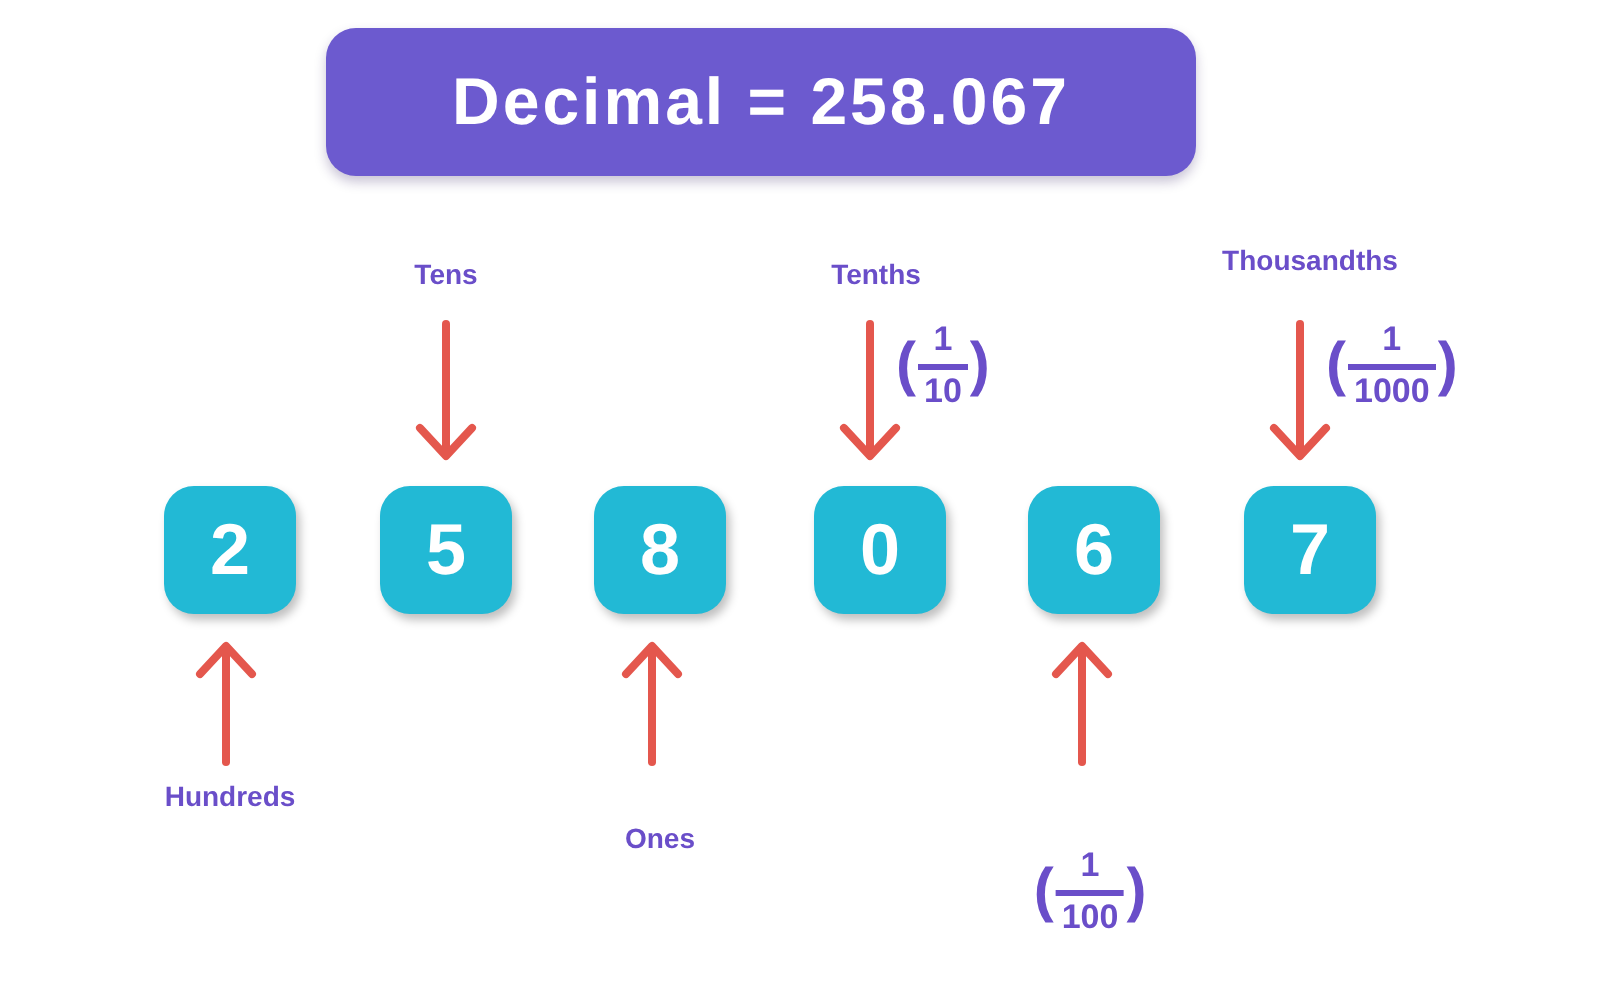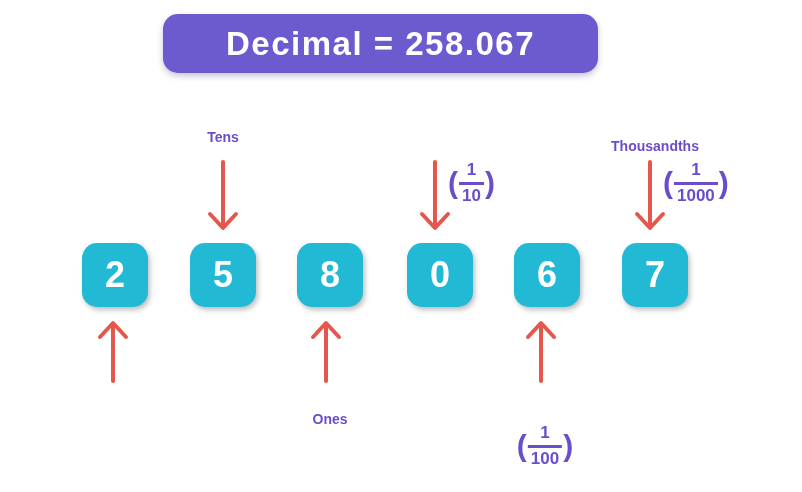--- a/index.html
+++ b/index.html
@@ -10,21 +10,21 @@
     --label-text:#6a4ec9;
     --arrow:#e4574d;
     --background:#ffffff;
   }
   html,body{margin:0;padding:0;background:var(--background);}
   .stage{
     position:relative;width:802px;height:492px;background:var(--background);
     font-family:"Liberation Sans",sans-serif;overflow:hidden;
   }
   .header{
-    position:absolute;left:163px;top:14px;width:435px;height:59px;
+    position:absolute;left:163px;top:14px;width:435px;height:74px;
     background:var(--header-bg);border-radius:15px;
     display:flex;align-items:center;justify-content:center;
     box-shadow:0 3px 6px rgba(40,20,90,.25);
   }
   .header span{
     color:var(--header-text);font-size:33px;font-weight:700;letter-spacing:1.5px;
   }
   .tile{
     position:absolute;top:243px;width:66px;height:64px;border-radius:15px;
     background:var(--tile-bg);display:flex;align-items:center;justify-content:center;
@@ -68,21 +68,22 @@
       <span>0</span>
     </div>
   <div class="tile" style="left:514px">
       <span>6</span>
     </div>
   <div class="tile" style="left:622px">
       <span>7</span>
     </div>
 
   <div class="place-label" style="left:223px;top:129px">Tens</div>
-  <div class="place-label" style="left:655px;top:138px">Thousandths</div>
+  <div class="place-label" style="left:438px;top:129px">Tenths</div>
+  <div class="place-label" style="left:655px;top:122px">Thousandths</div>
 
   <svg class="arrow" style="left:205px;top:159px" width="36" height="74" viewBox="0 0 36 74">
       <path d="M18 3 V67"></path>
       <path d="M5 55 L18 69 L31 55"></path>
     </svg>
   <svg class="arrow" style="left:417px;top:159px" width="36" height="74" viewBox="0 0 36 74">
       <path d="M18 3 V67"></path>
       <path d="M5 55 L18 69 L31 55"></path>
     </svg>
   <svg class="arrow" style="left:632px;top:159px" width="36" height="74" viewBox="0 0 36 74">
@@ -114,20 +115,21 @@
     </svg>
   <svg class="arrow" style="left:308px;top:318px" width="36" height="66" viewBox="0 0 36 66">
       <path d="M18 63 V7"></path>
       <path d="M5 19 L18 5 L31 19"></path>
     </svg>
   <svg class="arrow" style="left:523px;top:318px" width="36" height="66" viewBox="0 0 36 66">
       <path d="M18 63 V7"></path>
       <path d="M5 19 L18 5 L31 19"></path>
     </svg>
 
+  <div class="place-label" style="left:115px;top:390px">Hundreds</div>
   <div class="place-label" style="left:330px;top:411px">Ones</div>
 
   <span class="fraction" style="left:545px;top:424px;transform:translateX(-50%)">
     <span class="paren">(</span>
     <span class="frac-col">
       <span class="num">1</span>
       <span class="den">100</span>
     </span>
     <span class="paren">)</span>
   </span>

